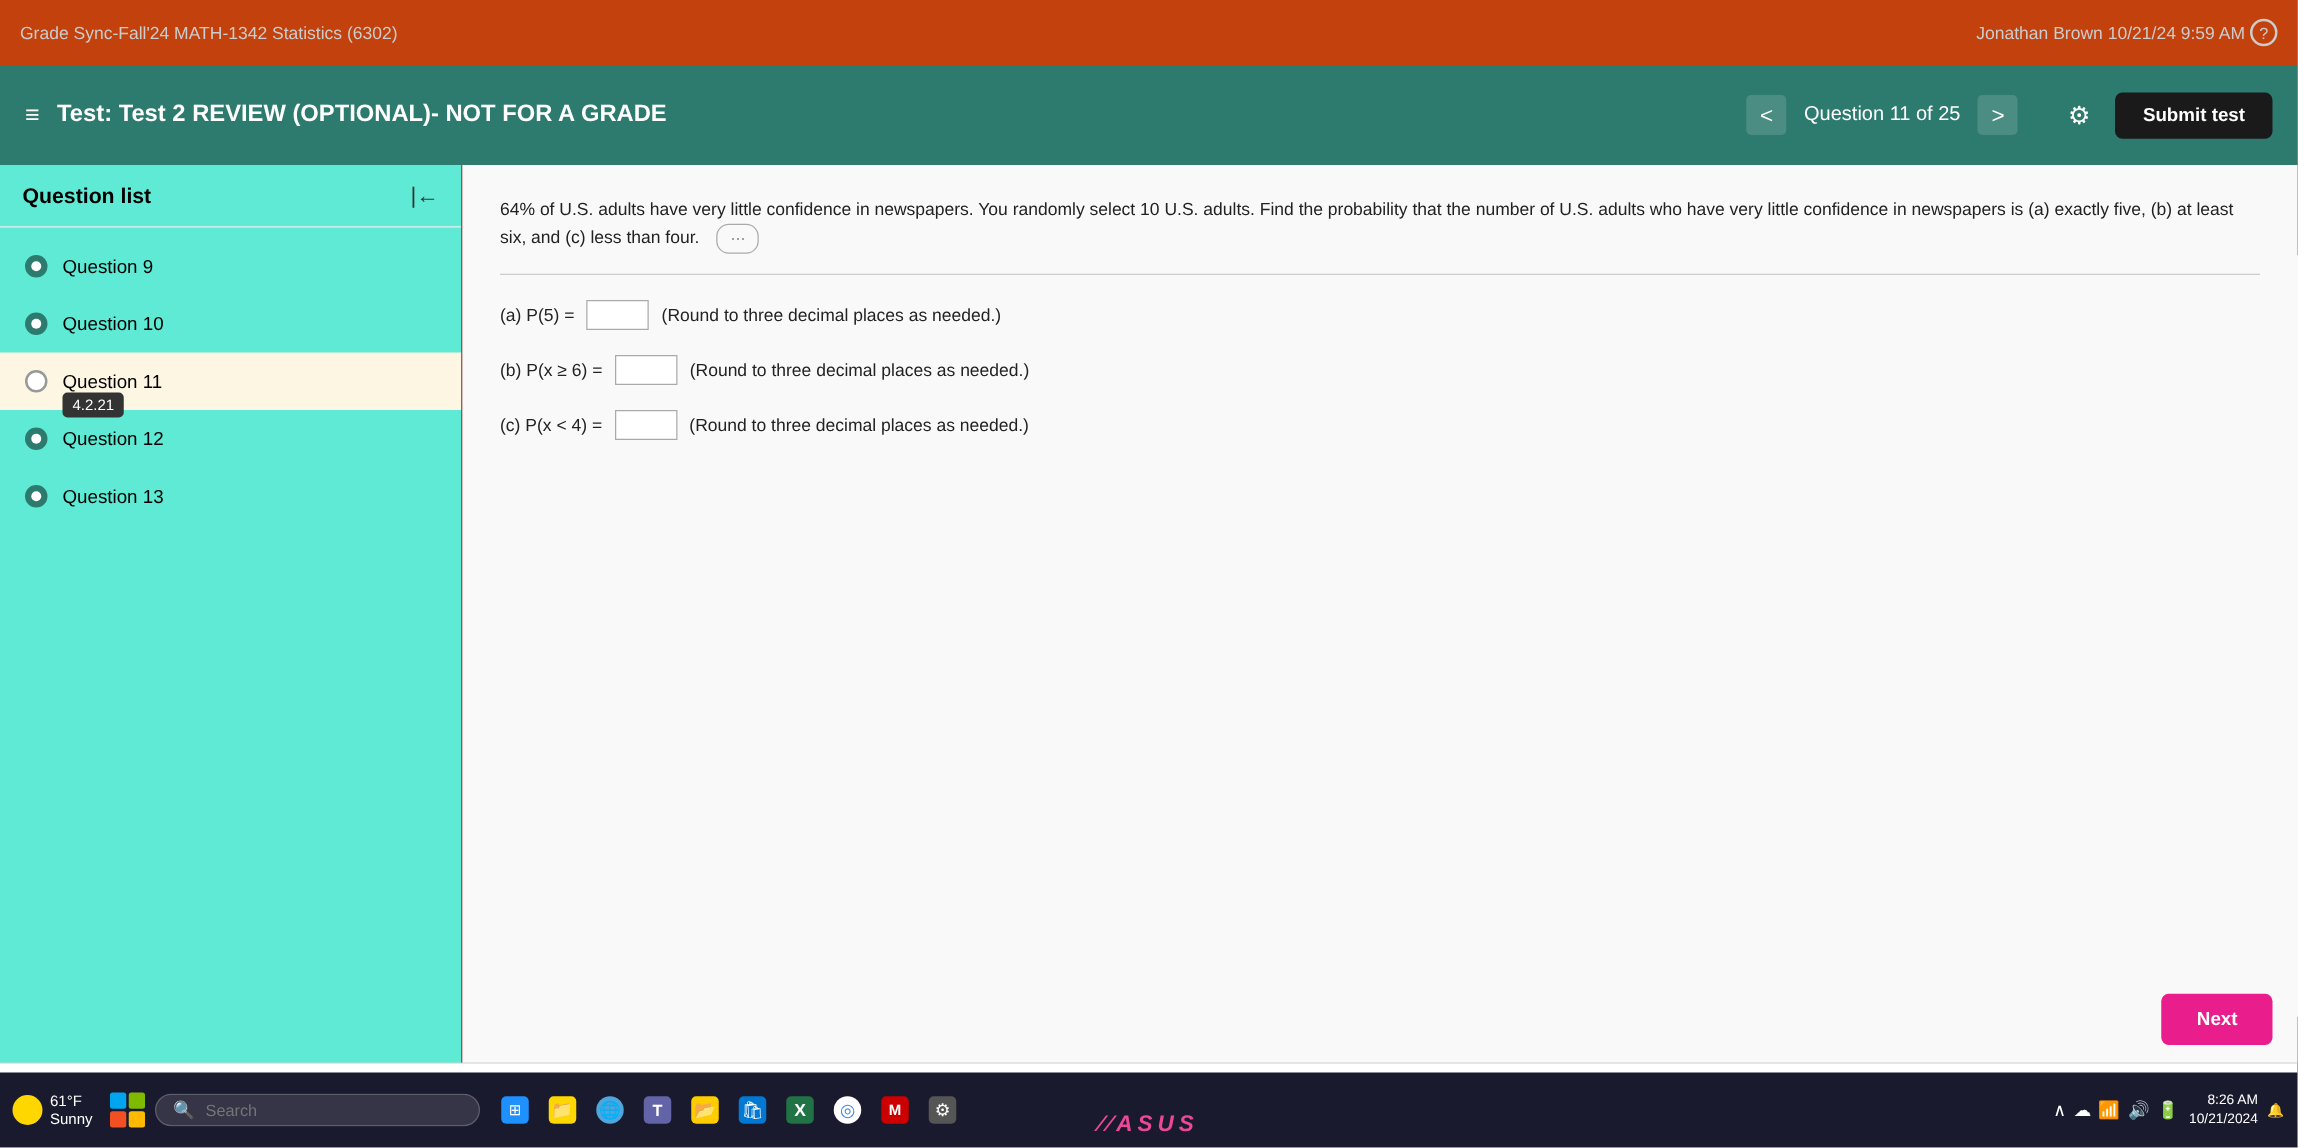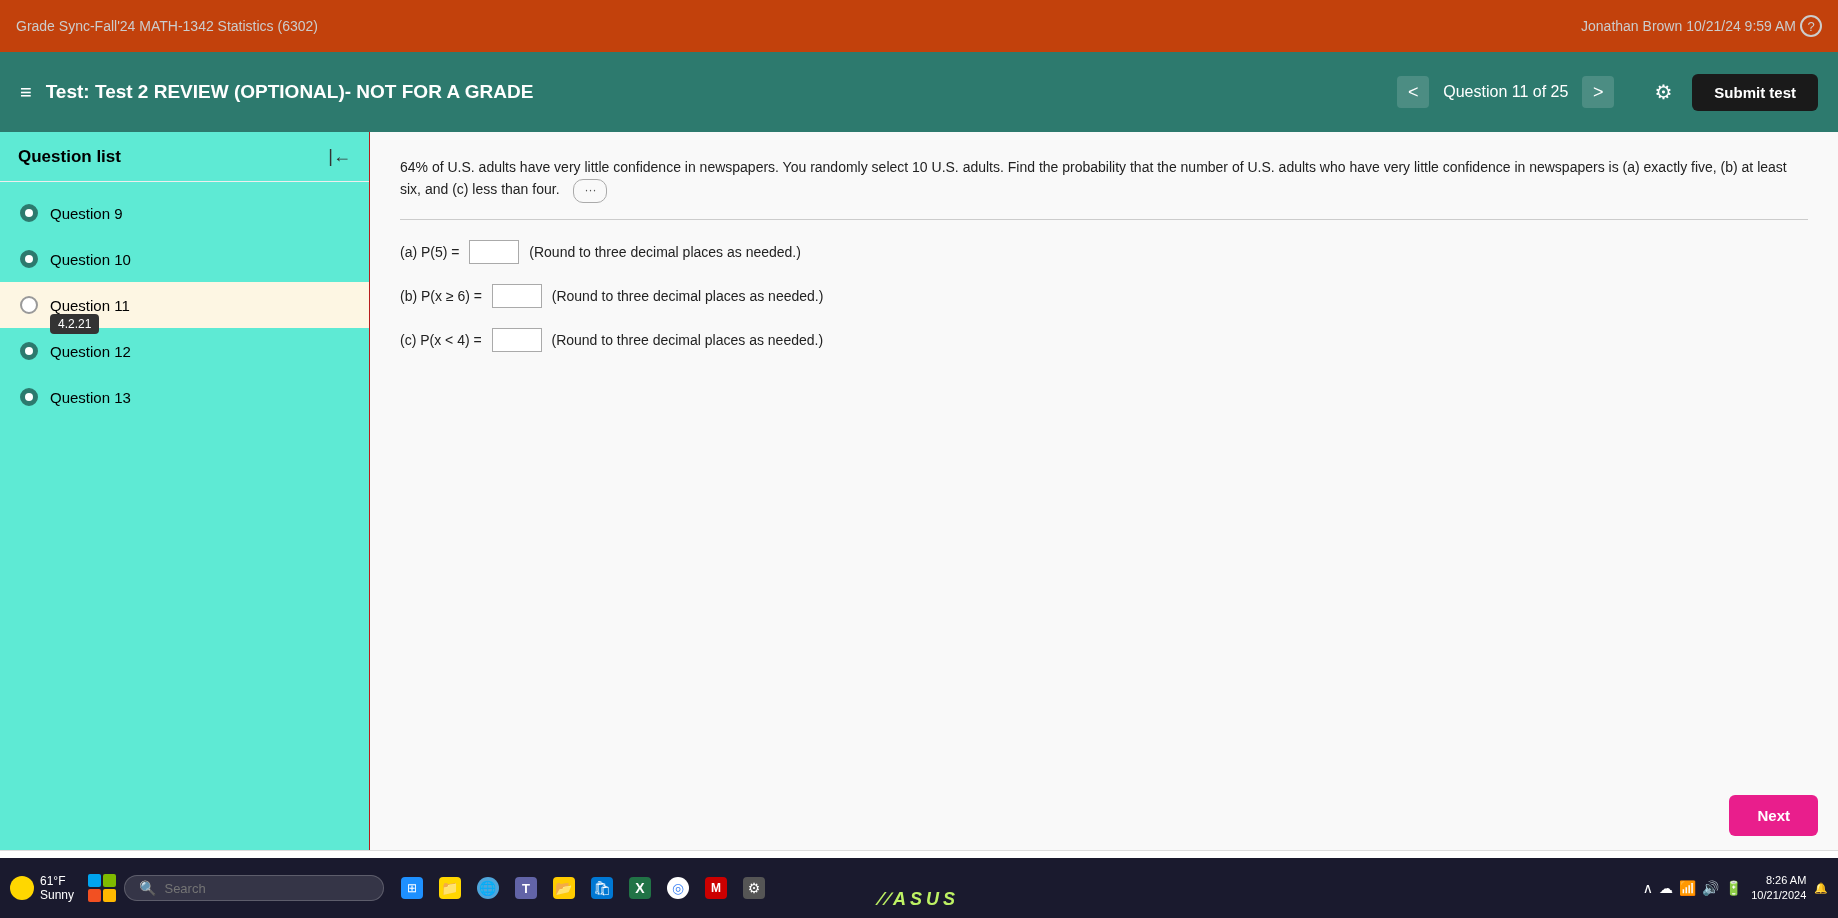--- a/index.html
+++ b/index.html
@@ -397,21 +397,21 @@
       gap: 6px;
       font-size: 14px;
       color: white;
     }
 
     .asus-logo {
       position: absolute;
       bottom: 8px;
       left: 50%;
       transform: translateX(-50%);
-      color: #bef264;
+      color: #ec4899;
       font-size: 18px;
       font-weight: bold;
       letter-spacing: 4px;
       font-style: italic;
     }
   </style>
 </head>
 <body>
 
 <div class="title-bar">

